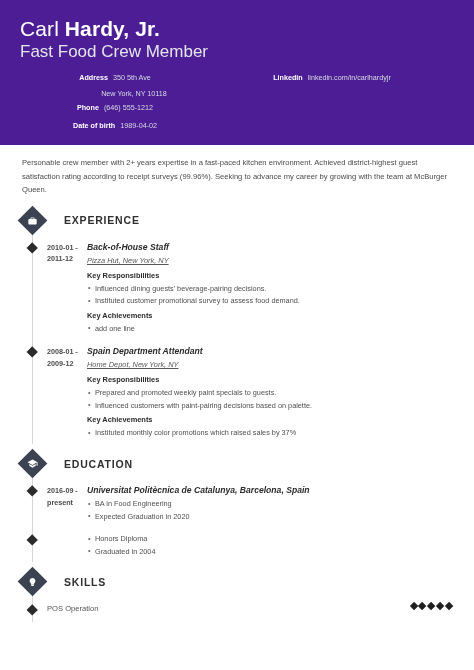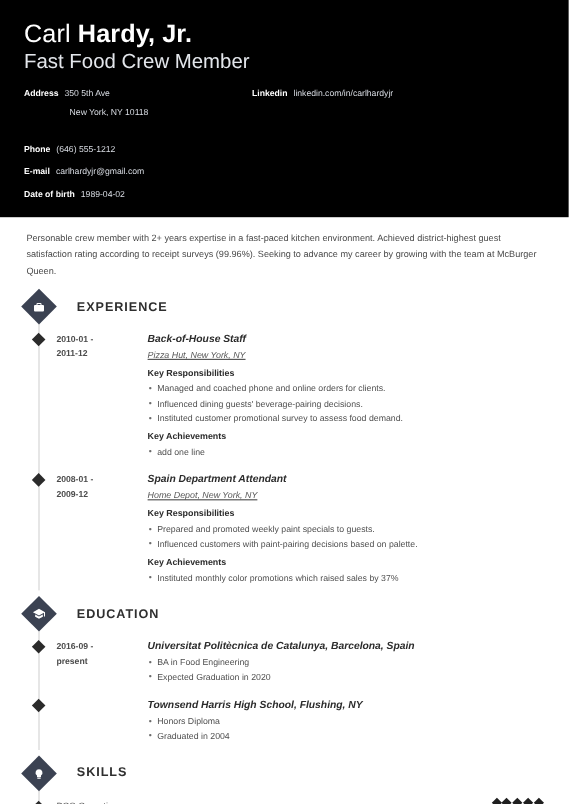--- a/index.html
+++ b/index.html
@@ -10,21 +10,21 @@
   body {
     width: 474px;
     height: 670px;
     font-family: "Liberation Sans", sans-serif;
     color: #3a3a3a;
     overflow: hidden;
   }
 
   
   .header {
-    background: #000000;
+    background: #4c1d95;
     color: #ffffff;
     padding: 17px 20px 14px 20px;
     box-sizing: border-box;
   }
   .name {
     font-size: 21px;
     line-height: 24px;
     font-weight: 300;
     letter-spacing: .1px;
     color: #ffffff;
@@ -44,36 +44,37 @@
     gap: 0;
   }
   .contact-col { }
   .contact-col.left { width: 190px; flex: 0 0 190px; }
   .contact-col.right { flex: 1 1 auto; }
   .contact-row {
     display: flex;
     align-items: baseline;
     margin-bottom: 7.5px;
     line-height: 11px;
+    justify-content: center;
   }
   .contact-row:last-child { margin-bottom: 0; }
   .contact-label {
     font-size: 7.2px;
     font-weight: 700;
     color: #ffffff;
     white-space: nowrap;
     margin-right: 5px;
   }
   .contact-value {
     font-size: 7.2px;
     font-weight: 400;
     color: #d8dce3;
     white-space: nowrap;
   }
-  .contact-row.cont { margin-top: -3px; margin-bottom: 20px; }
+  .contact-row.cont { margin-top: -3px; margin-bottom: 3px; }
   .contact-row.cont .contact-value { margin-left: 38px; }
 
   
   .summary {
     padding: 11px 22px 4px 22px;
     font-size: 7.6px;
     line-height: 13.5px;
     color: #4a4a4a;
   }
 
@@ -111,21 +112,20 @@
     bottom: 0;
     width: 1.4px;
     background: #d6d6d6;
     z-index: 0;
   }
   .entry {
     position: relative;
     display: flex;
     padding: 6px 0 2px 0;
     z-index: 2;
-    gap: 36px;
   }
   .bullet-dia {
     position: absolute;
     left: 6.4px;
     top: 9px;
     width: 8.4px; height: 8.4px;
     background: #2b2b2b;
     transform: rotate(45deg);
     z-index: 3;
   }
@@ -229,24 +229,20 @@
       </div>
       <div class="contact-row cont">
         <span class="contact-value">New York, NY 10118</span>
       </div>
 
       <div class="contact-row">
         <span class="contact-label">Phone</span>
         <span class="contact-value">(646) 555-1212</span>
       </div>
 
-      <div class="contact-row">
-        <span class="contact-label">E-mail</span>
-        <span class="contact-value">carlhardyjr@gmail.com</span>
-      </div>
 
       <div class="contact-row">
         <span class="contact-label">Date of birth</span>
         <span class="contact-value">1989-04-02</span>
       </div>
     </div>
 
     <div class="contact-col right">
       <div class="contact-row">
         <span class="contact-label">Linkedin</span>
@@ -276,21 +272,20 @@
       <div class="entry-date">
         <div>2010-01 -</div>
         <div>2011-12</div>
       </div>
       <div class="entry-body">
         <div class="entry-title">Back-of-House Staff</div>
         <div class="entry-sub">Pizza Hut, New York, NY</div>
 
         <div class="group-label">Key Responsibilities</div>
         <ul class="points">
-          <li>Managed and coached phone and online orders for clients.</li>
           <li>Influenced dining guests' beverage-pairing decisions.</li>
           <li>Instituted customer promotional survey to assess food demand.</li>
         </ul>
 
         <div class="group-label">Key Achievements</div>
         <ul class="points">
           <li>add one line</li>
         </ul>
       </div>
     </div>
@@ -348,21 +343,20 @@
       </div>
     </div>
 
     <div class="entry">
       <span class="bullet-dia"></span>
       <div class="entry-date">
         <div></div>
         <div></div>
       </div>
       <div class="entry-body">
-        <div class="entry-title">Townsend Harris High School, Flushing, NY</div>
         <ul class="points">
           <li>Honors Diploma</li>
           <li>Graduated in 2004</li>
         </ul>
       </div>
     </div>
   </div>
 </div>
 
 <div class="section">

